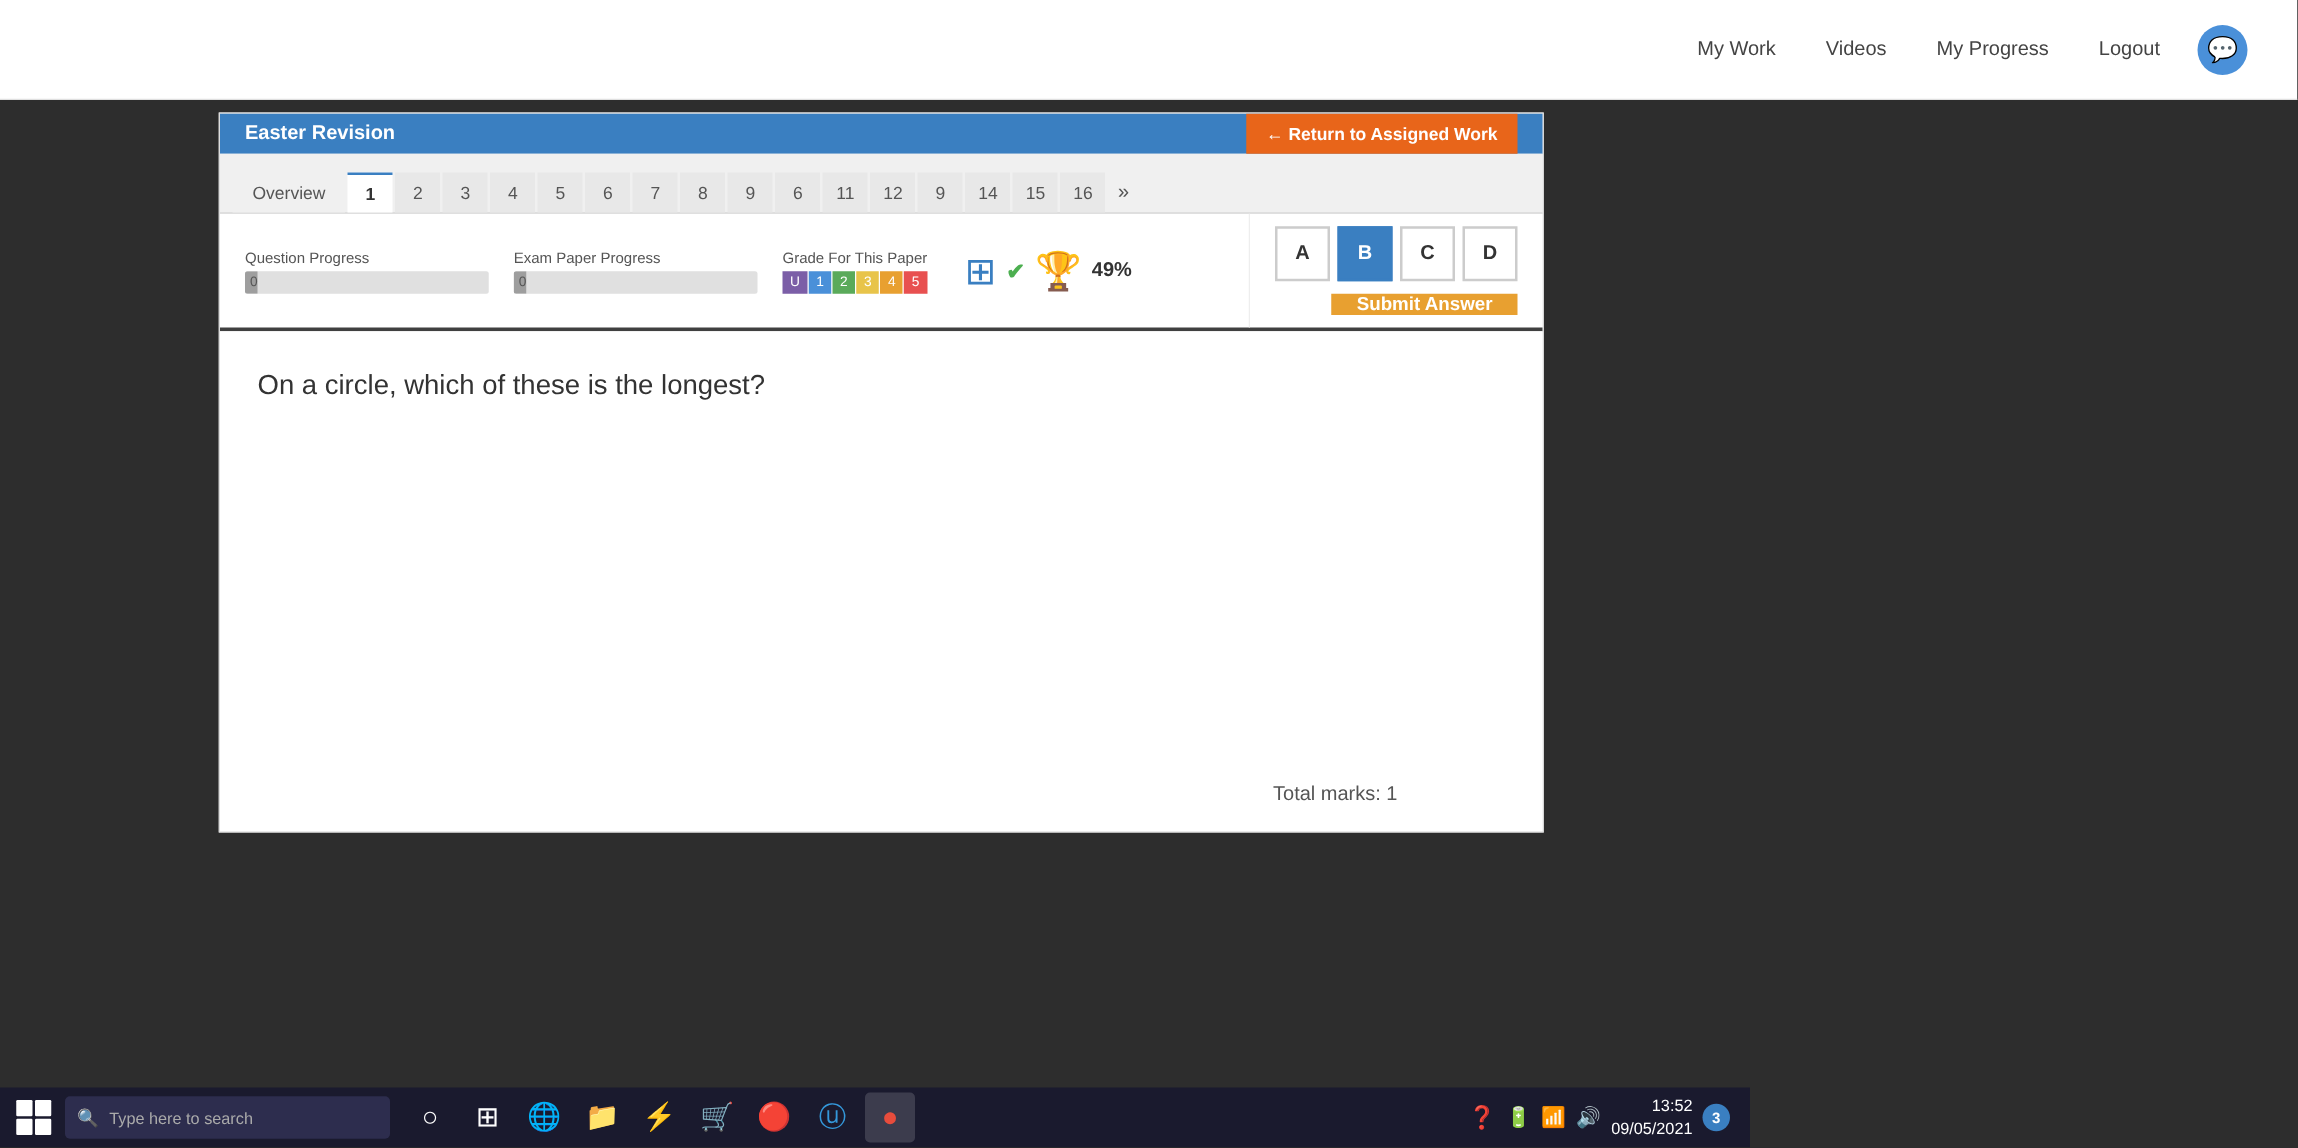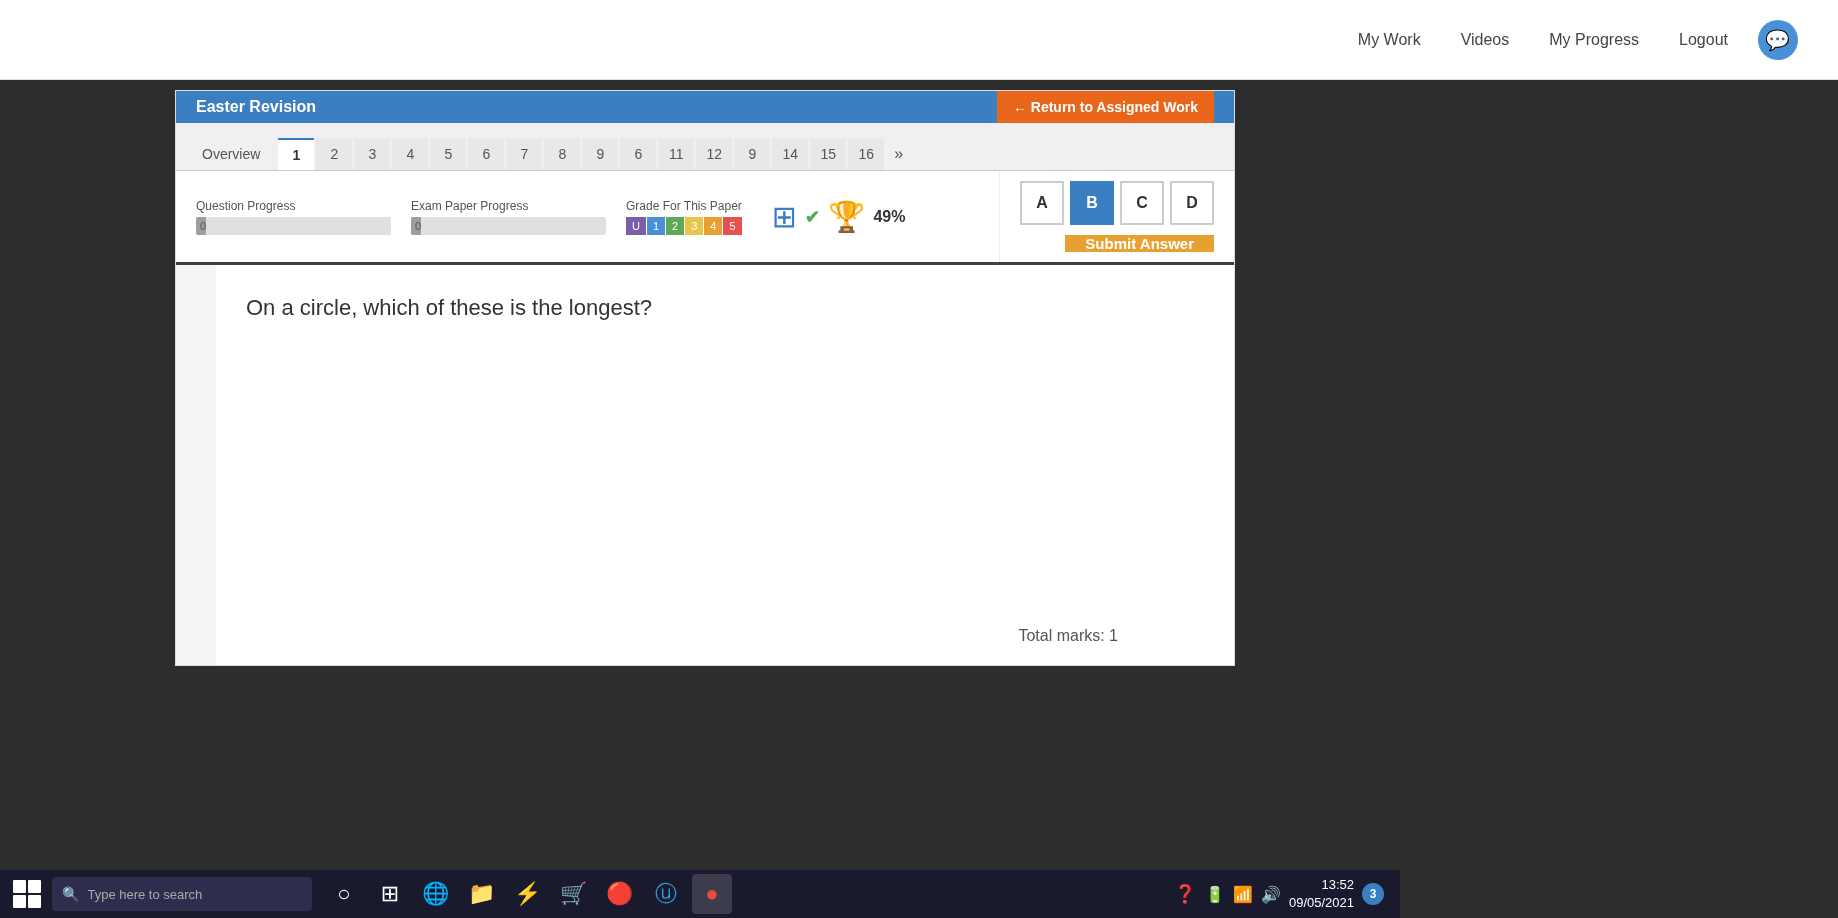--- a/index.html
+++ b/index.html
@@ -270,21 +270,20 @@
       font-weight: bold;
       cursor: pointer;
     }
 
     
     .question-area {
       background: white;
       padding: 30px 43px 20px 30px;
       min-height: 400px;
       position: relative;
-      margin-left: 40px;
     }
 
     .question-text {
       font-size: 22px;
       color: #333;
       margin-bottom: 30px;
     }
 
     .options-row {
       display: flex;

